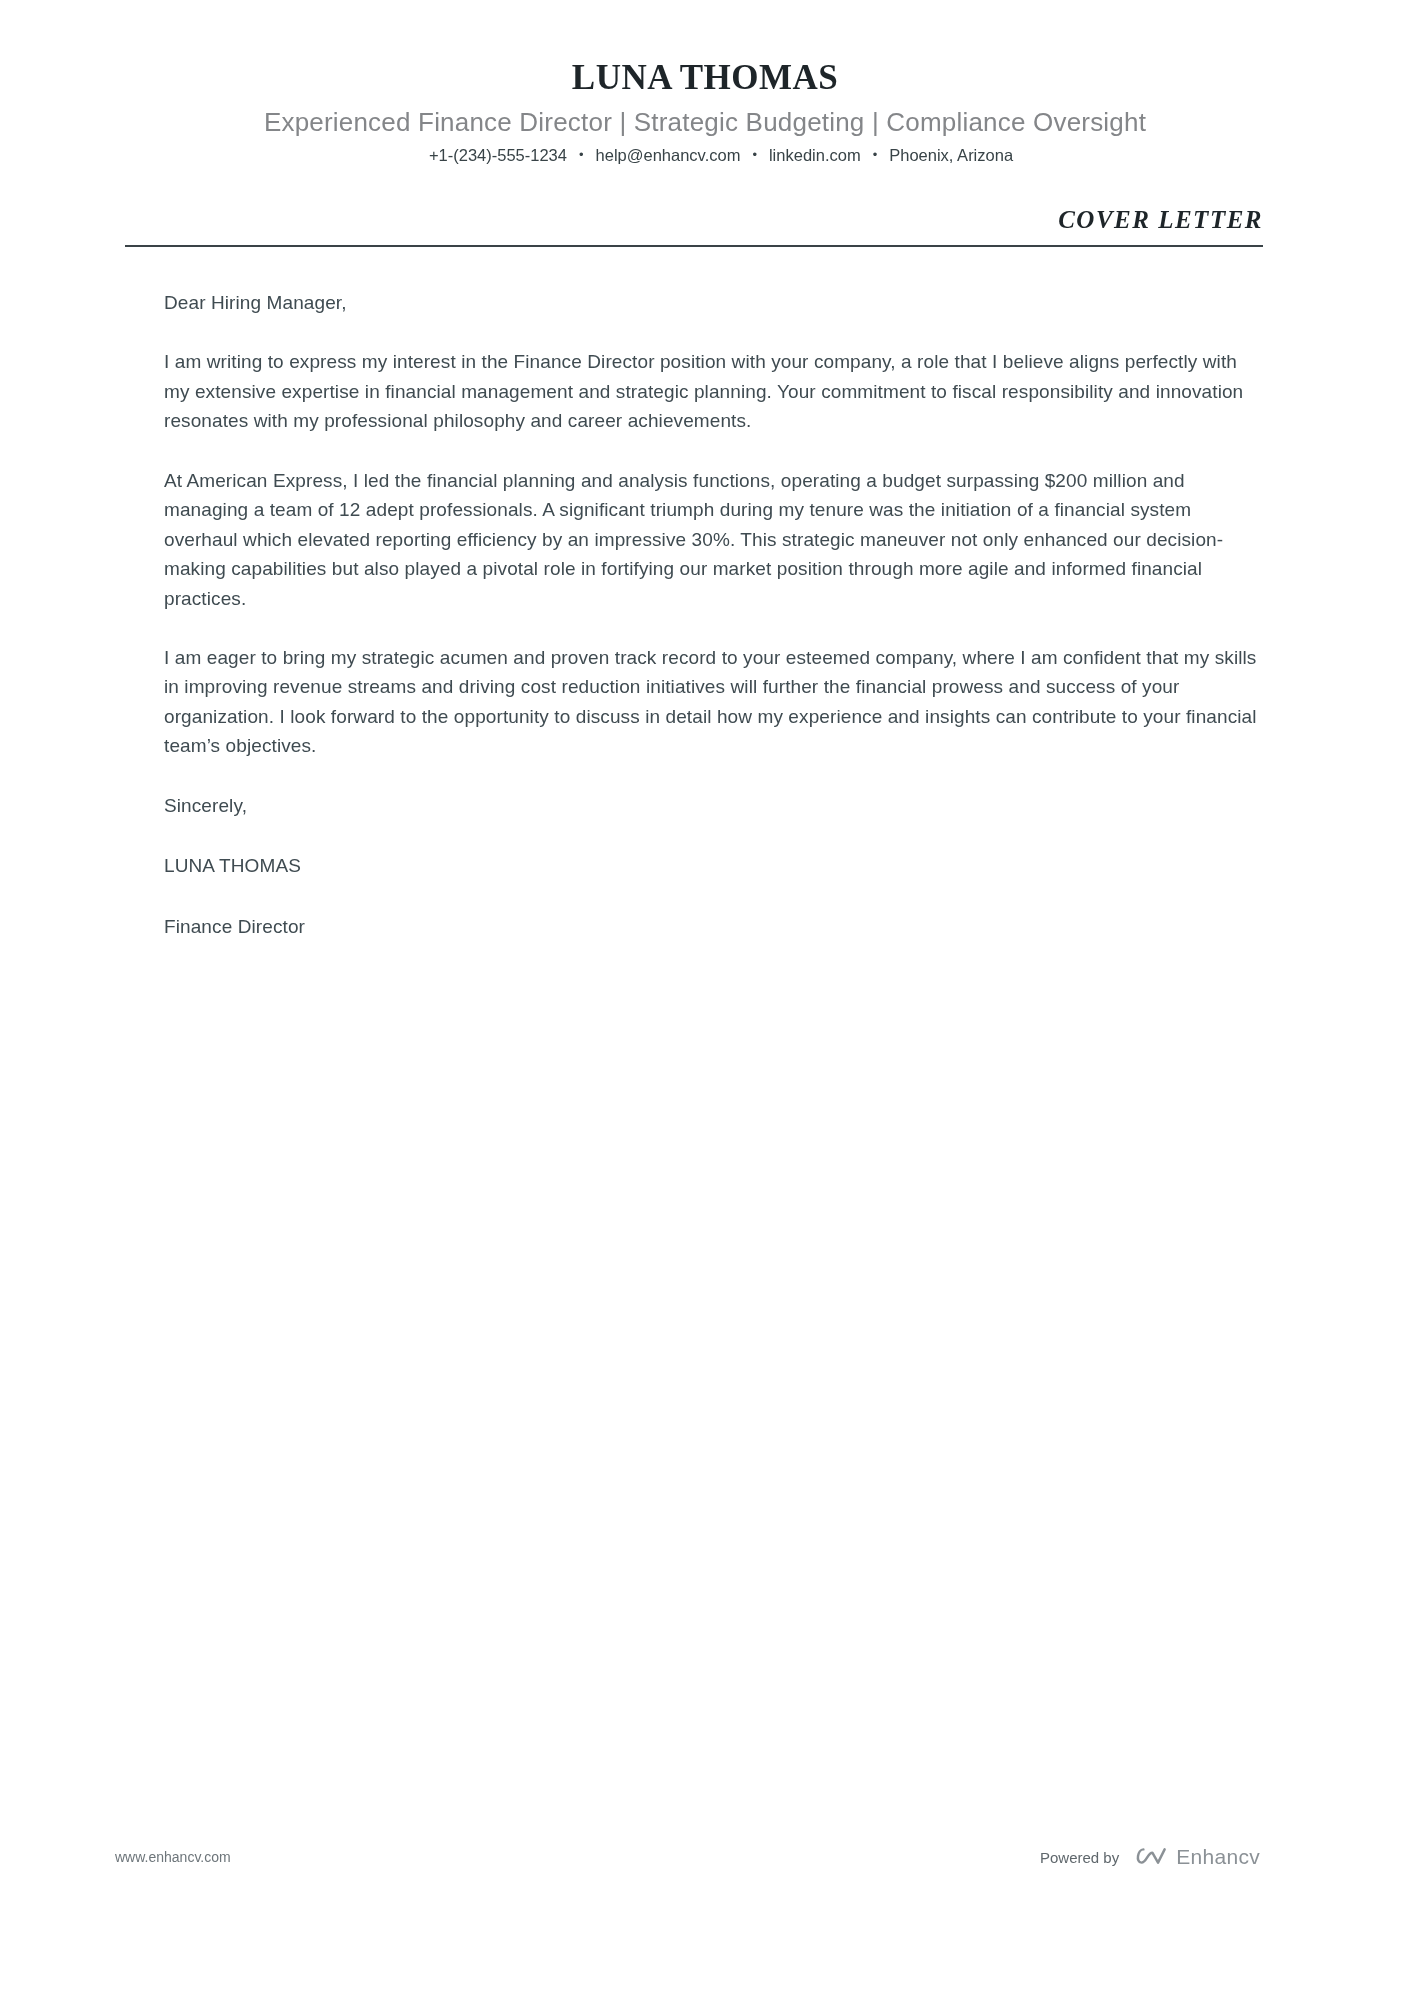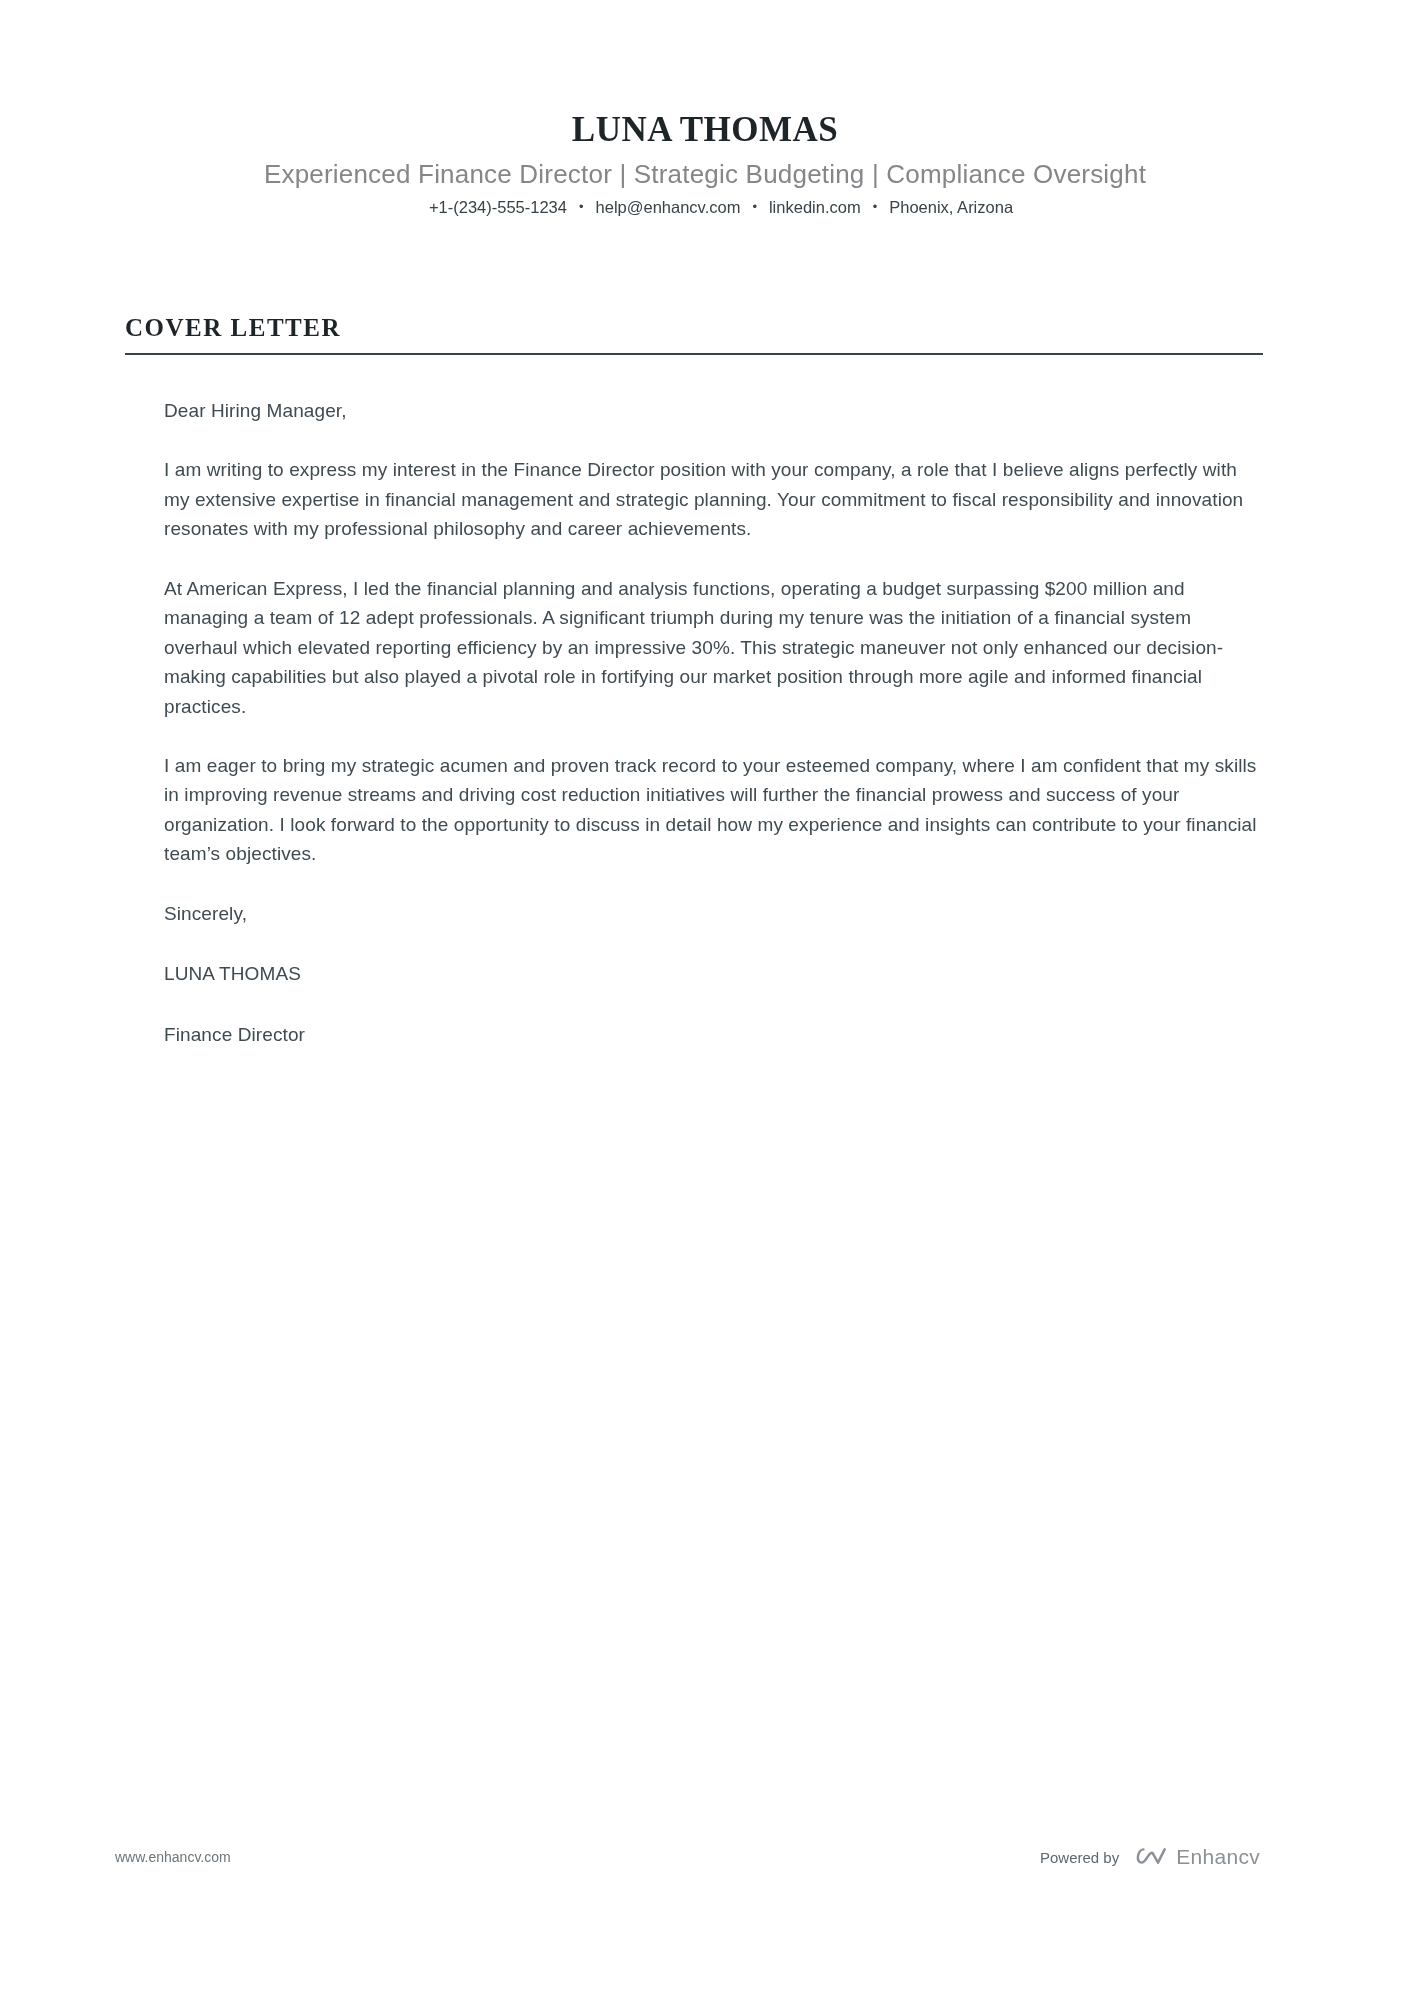--- a/index.html
+++ b/index.html
@@ -10,21 +10,21 @@
     font-family: "Liberation Sans", "DejaVu Sans", sans-serif;
     color: #3f4b51;
     position: relative;
     overflow: hidden;
   }
   .page {
     width: 1410px;
     height: 1995px;
     background: #ffffff;
     position: relative;
-    padding-top: 110px;
+    padding-top: 58px;
   }
 
   
   .doc-header { text-align: center; }
   .doc-name {
     font-family: "Liberation Serif", "DejaVu Serif", serif;
     font-weight: 700;
     font-size: 35px;
     letter-spacing: 0.5px;
     color: #1e2529;
@@ -51,21 +51,21 @@
     color: #384347;
     position: relative;
     top: -1px;
   }
 
   
   .content {
     width: 1138px;
     margin-left: 125px;
   }
-  .section-head { margin-top: 97px; text-align: left; }
+  .section-head { margin-top: 41px; text-align: right; font-style: italic; }
   .section-title {
     font-family: "Liberation Serif", "DejaVu Serif", serif;
     font-weight: 700;
     font-size: 25px;
     letter-spacing: 1.5px;
     color: #1e2529;
   }
   .section-rule {
     margin-top: 11px;
     border: none;

